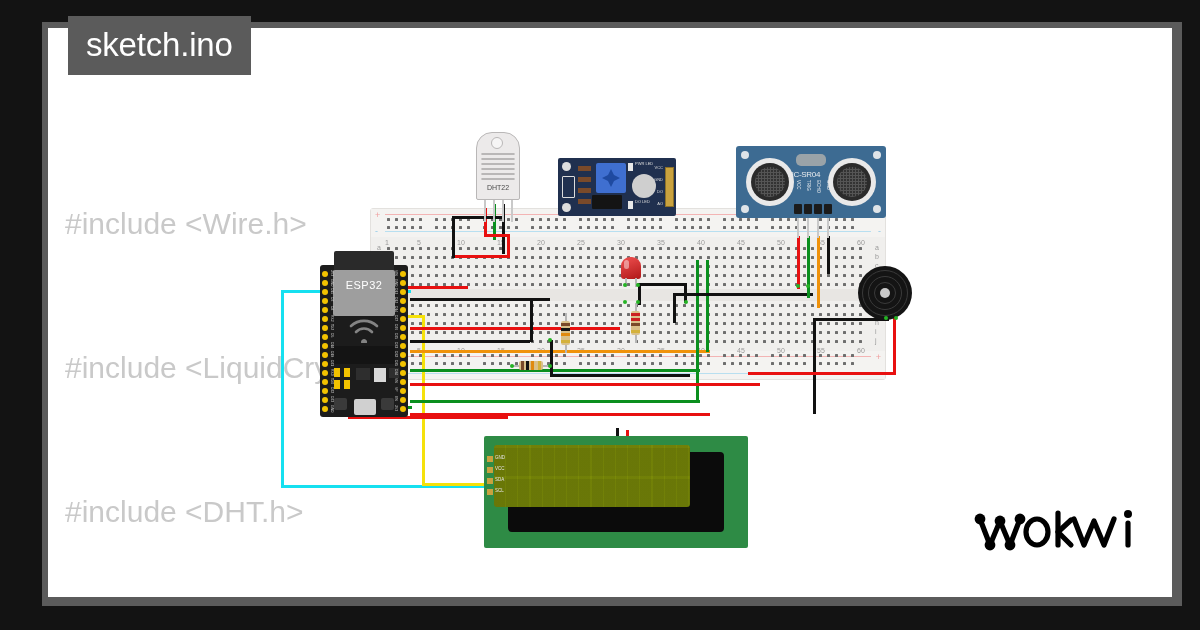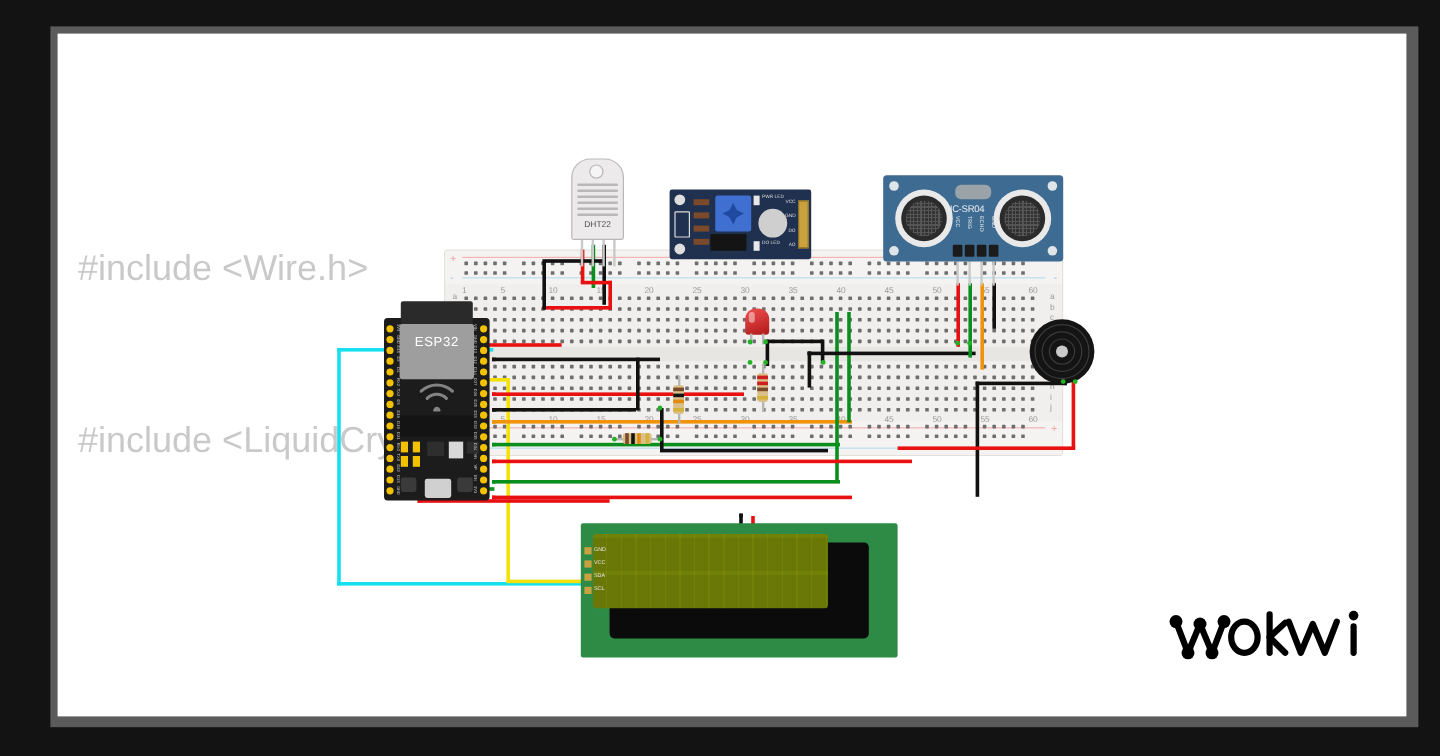--- a/index.html
+++ b/index.html
@@ -330,20 +330,21 @@
 
 <div id="frame">
 
   <div id="shadow"></div>
 
   <div id="canvas">
 
     <div id="code">
       <span class="ln">#include &lt;Wire.h&gt;</span>
       <span class="ln">#include &lt;LiquidCrystal_I2C.h&gt;</span>
+      <span class="ln">#include &lt;DHT.h&gt;</span>
       
       
       
       
       
       
       
       
     </div>
 
@@ -1541,14 +1542,15 @@
           <path d="M88 6 L88 38"></path>
           <path d="M101 13 L88 25 L101 38"></path>
           <path d="M158 16 L158 38"></path>
         </g>
         <circle cx="158" cy="7" r="4" fill="#000"></circle>
       </svg>
     </div>
 
   </div>
 
+  <div id="tab">sketch.ino</div>
 
 </div>
 
 </body></html>

